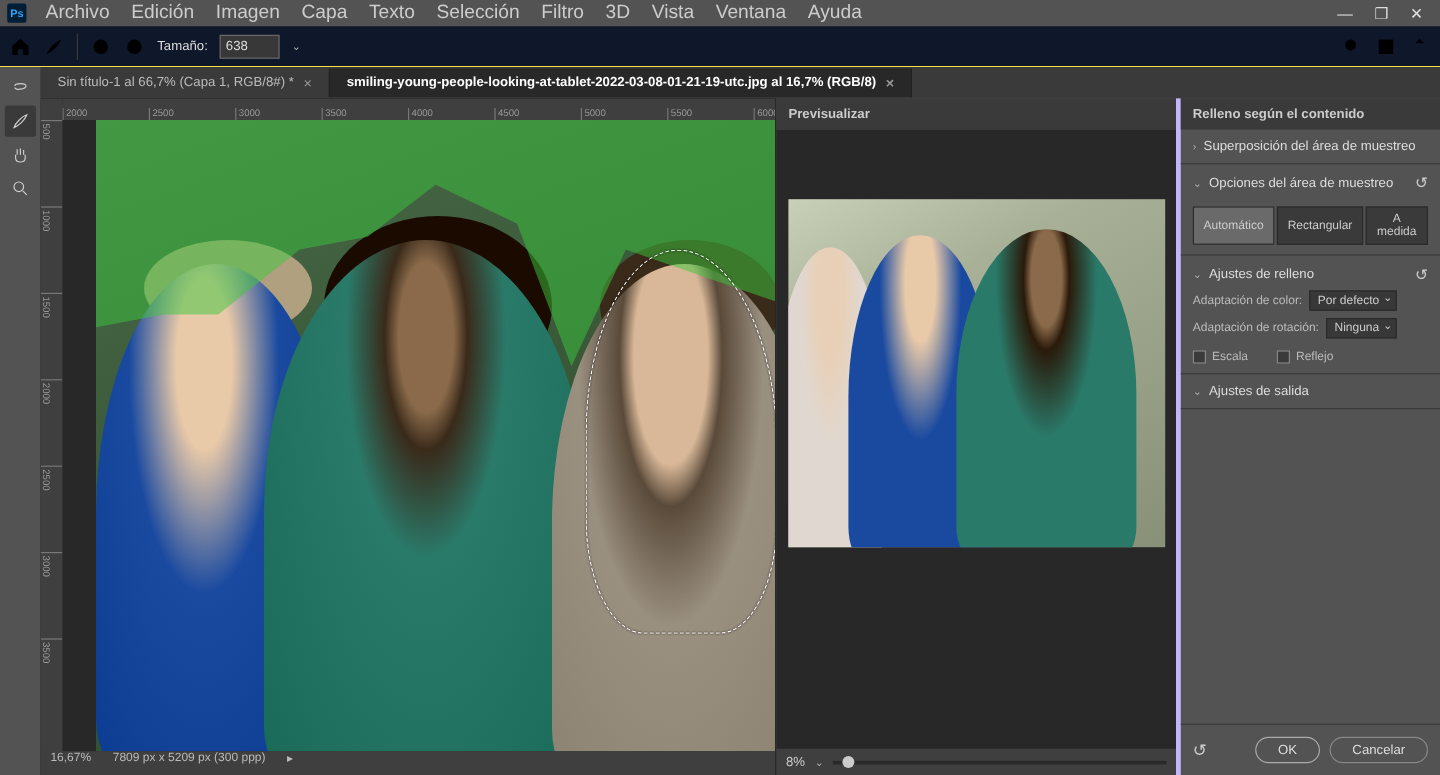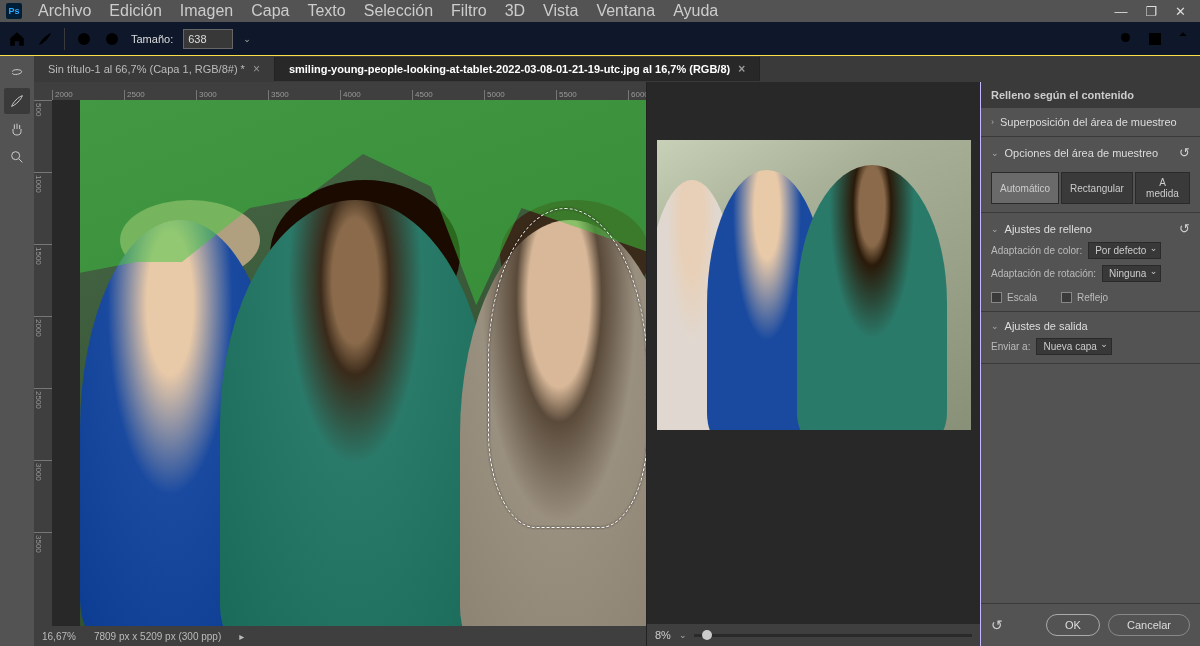--- a/index.html
+++ b/index.html
@@ -38,33 +38,33 @@
 .person { position: absolute; border-radius: 50% 50% 10% 10%; }
 .p1 { left: 0; top: 120px; width: 200px; height: 420px; background: radial-gradient(ellipse at 45% 20%,#e8c9a8 15%,#1a4aa0 40%,#0a3a90 100%); }
 .p2 { left: 140px; top: 100px; width: 270px; height: 450px; background: radial-gradient(ellipse at 50% 18%,#8a6a4a 12%,#3a2a1a 18%,#2a7a6a 35%,#1a6a5a 100%); }
 .p3 { left: 380px; top: 120px; width: 220px; height: 430px; background: radial-gradient(ellipse at 45% 18%,#d8b898 18%,#5a4a3a 25%,#9a9080 45%,#8a8070 100%); }
 .hair { position: absolute; background: #2a1a0a; border-radius: 50%; }
 .h1 { left: 40px; top: 100px; width: 140px; height: 80px; background: #b0a080; }
 .h2 { left: 190px; top: 80px; width: 190px; height: 150px; background: #1a0a00; }
 .h3 { left: 420px; top: 100px; width: 150px; height: 110px; background: #3a2a1a; }
 .ants { position: absolute; border: 1.5px dashed #fff; filter: drop-shadow(0 0 1px #000); }
 .a1 { left: 408px; top: 108px; width: 160px; height: 320px; border-radius: 48% 52% 30% 30%; }
-.statusbar { position: absolute; bottom: 0; left: 0; right: 0; height: 20px; background: #3f3f3f; display: flex; align-items: center; font-size: 10px; color: #bbb; padding: 0 8px; gap: 18px; }
+.statusbar { position: absolute; bottom: 0; left: 0; right: 0; height: 20px; background: #3f3f3f; display: flex; font-size: 10px; color: #bbb; padding: 0 8px; gap: 18px; }
 .preview-col { width: 334px; background: #535353; display: flex; flex-direction: column; border-left: 1px solid #222; }
 .panelhdr { height: 26px; background: #3a3a3a; display: flex; align-items: center; padding: 0 10px; font-size: 11px; font-weight: 600; }
 .preview-body { flex: 1; background: #282828; padding: 58px 10px 10px; position: relative; }
 .preview-img { width: 314px; height: 290px; background: linear-gradient(150deg,#c8d0b8 0%,#a8b098 30%,#889078 100%); position: relative; overflow: hidden; }
 .pv-p { position: absolute; border-radius: 50% 50% 10% 10%; }
 .pv1 { left: -10px; top: 40px; width: 90px; height: 260px; background: radial-gradient(ellipse at 50% 15%,#e8d0b8 18%,#e0d8d0 40%); }
 .pv2 { left: 50px; top: 30px; width: 120px; height: 270px; background: radial-gradient(ellipse at 50% 15%,#e8c9a8 15%,#1a4aa0 40%); }
 .pv3 { left: 140px; top: 25px; width: 150px; height: 275px; background: radial-gradient(ellipse at 50% 15%,#8a6a4a 12%,#2a1a0a 18%,#2a7a6a 40%); }
 .pv-status { position: absolute; bottom: 0; left: 0; right: 0; height: 22px; background: #3f3f3f; display: flex; align-items: center; padding: 0 8px; gap: 8px; }
 .pv-track { flex: 1; height: 3px; background: #2a2a2a; position: relative; }
 .pv-thumb { position: absolute; left: 8px; top: -4px; width: 10px; height: 10px; background: #ccc; border-radius: 50%; }
-.right-col { width: 220px; background: #535353; border-left: 1px solid #c4b5fd; display: flex; flex-direction: column; }
+.right-col { width: 220px; background: #535353; border-left: 4px solid #c4b5fd; display: flex; flex-direction: column; }
 .rc-row { padding: 8px 10px; border-bottom: 1px solid #3a3a3a; }
 .rc-head { display: flex; align-items: center; gap: 6px; font-size: 11px; color: #ddd; }
 .chev { font-size: 9px; color: #aaa; }
 .reset { margin-left: auto; font-size: 13px; color: #ccc; }
 .seg { display: flex; gap: 2px; margin-top: 12px; }
 .seg button { background: #3a3a3a; border: 1px solid #2a2a2a; color: #ccc; font-size: 10px; padding: 4px 8px; cursor: default; }
 .seg button.on { background: #6a6a6a; }
 .field { display: flex; align-items: center; gap: 6px; font-size: 10px; color: #bbb; margin-top: 6px; }
 .field .sel { background: #383838; border: 1px solid #2a2a2a; color: #ccc; font-size: 10px; padding: 2px 14px 2px 6px; position: relative; }
 .field .sel::after { content: "⌄"; position: absolute; right: 3px; top: 0; font-size: 9px; }
@@ -218,20 +218,21 @@
           </div>
         </div>
         <div class="statusbar">
           <span>16,67%</span>
           <span>7809 px x 5209 px (300 ppp)</span>
           <span>▸</span>
         </div>
       </div>
 
       <div class="preview-col">
+        <div class="panelhdr">Previsualizar</div>
         <div class="preview-body">
           <div class="preview-img">
             <div class="pv-p pv1"></div>
               <div class="pv-p pv2"></div>
               <div class="pv-p pv3"></div>
           </div>
           <div class="pv-status">
             <span>8%</span>
             <span class="chev">⌄</span>
             <div class="pv-track">
@@ -288,24 +289,20 @@
                 <span>Reflejo</span>
               </div>
           </div>
         </div>
 
         <div class="rc-row">
           <div class="rc-head">
               <span class="chev">⌄</span>
               <span>Ajustes de salida</span>
             </div>
-          <div class="field">
-              <span>Enviar a:</span>
-              <span class="sel">Nueva capa</span>
-            </div>
         </div>
 
         <div class="rc-footer">
           <span class="reset-ic">↺</span>
           <button class="btn primary">OK</button>
           <button class="btn">Cancelar</button>
         </div>
       </div>
 
     </div>

